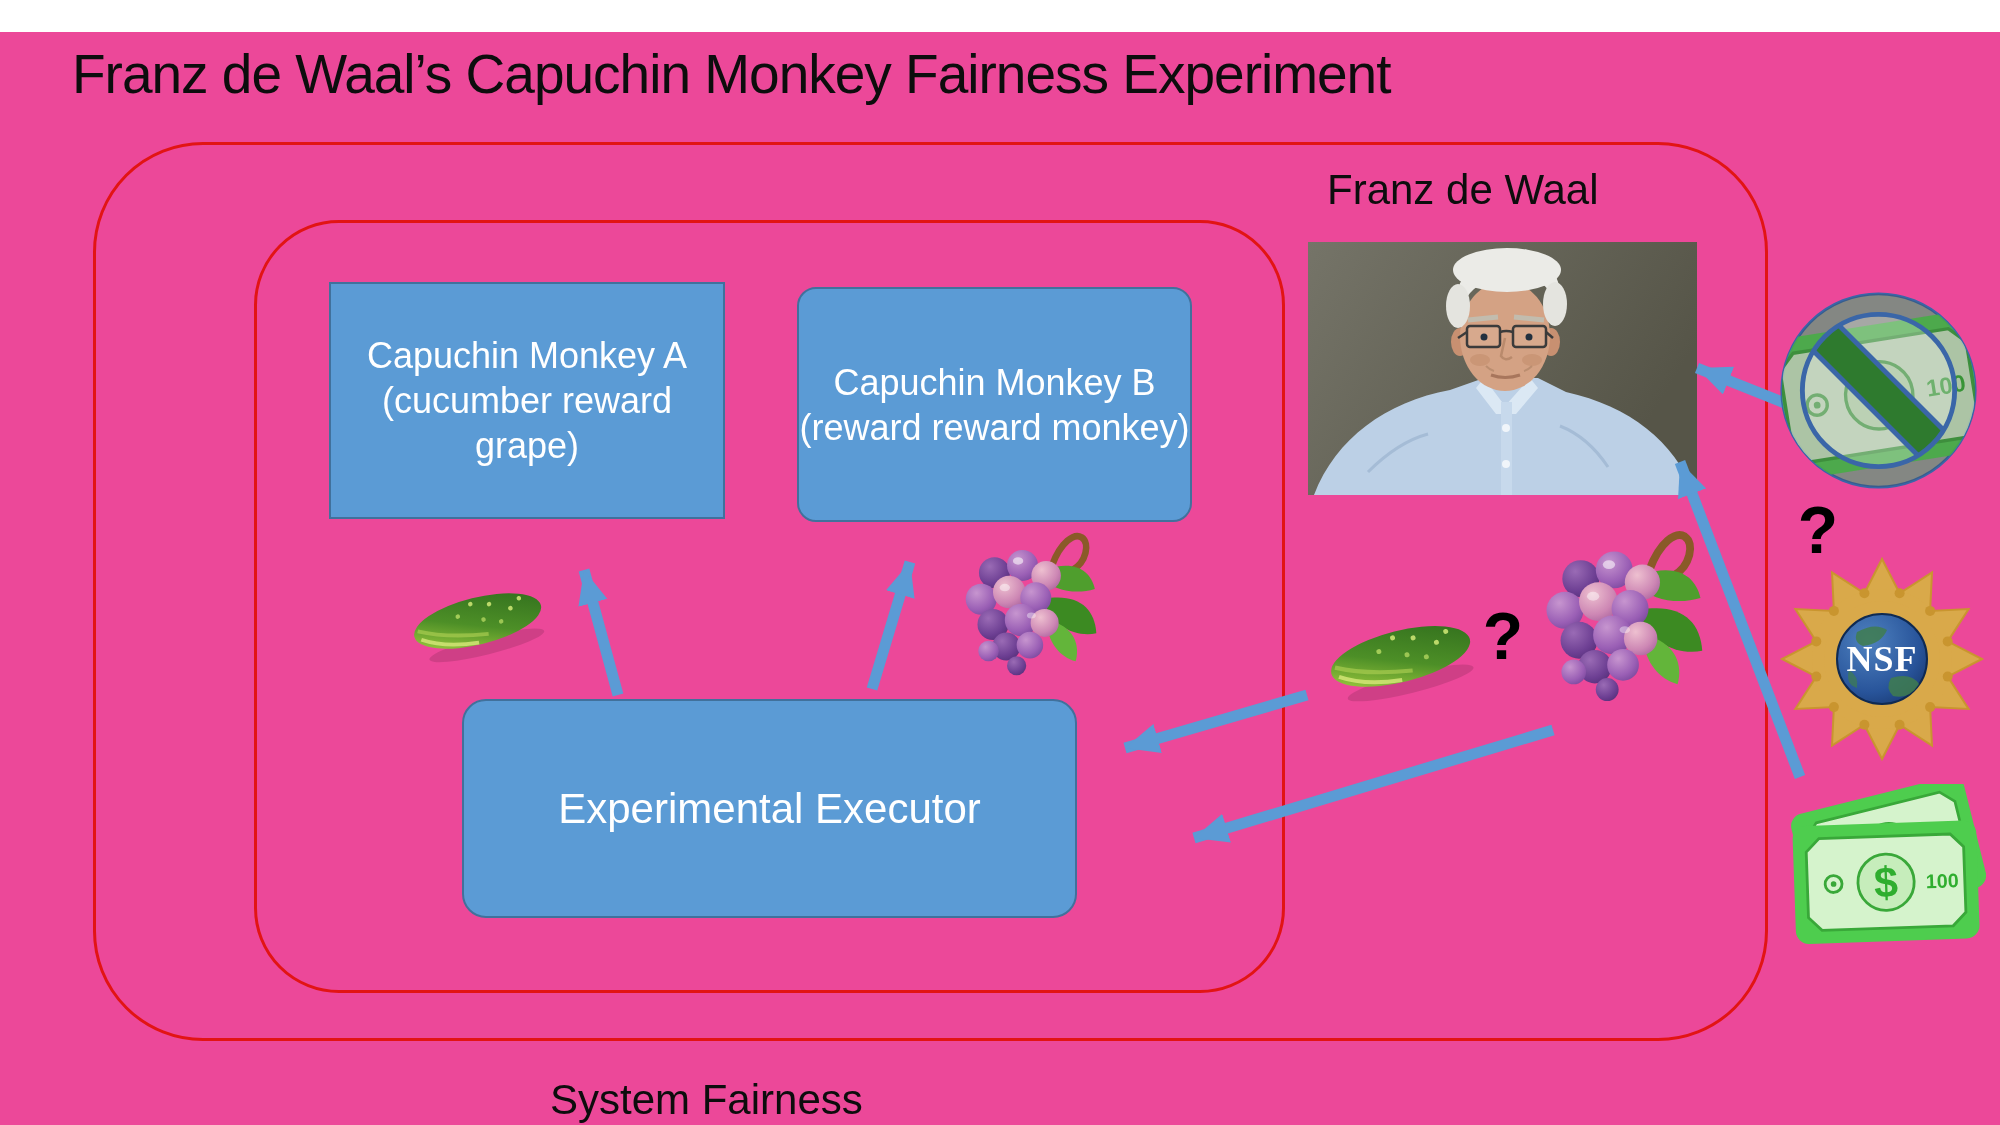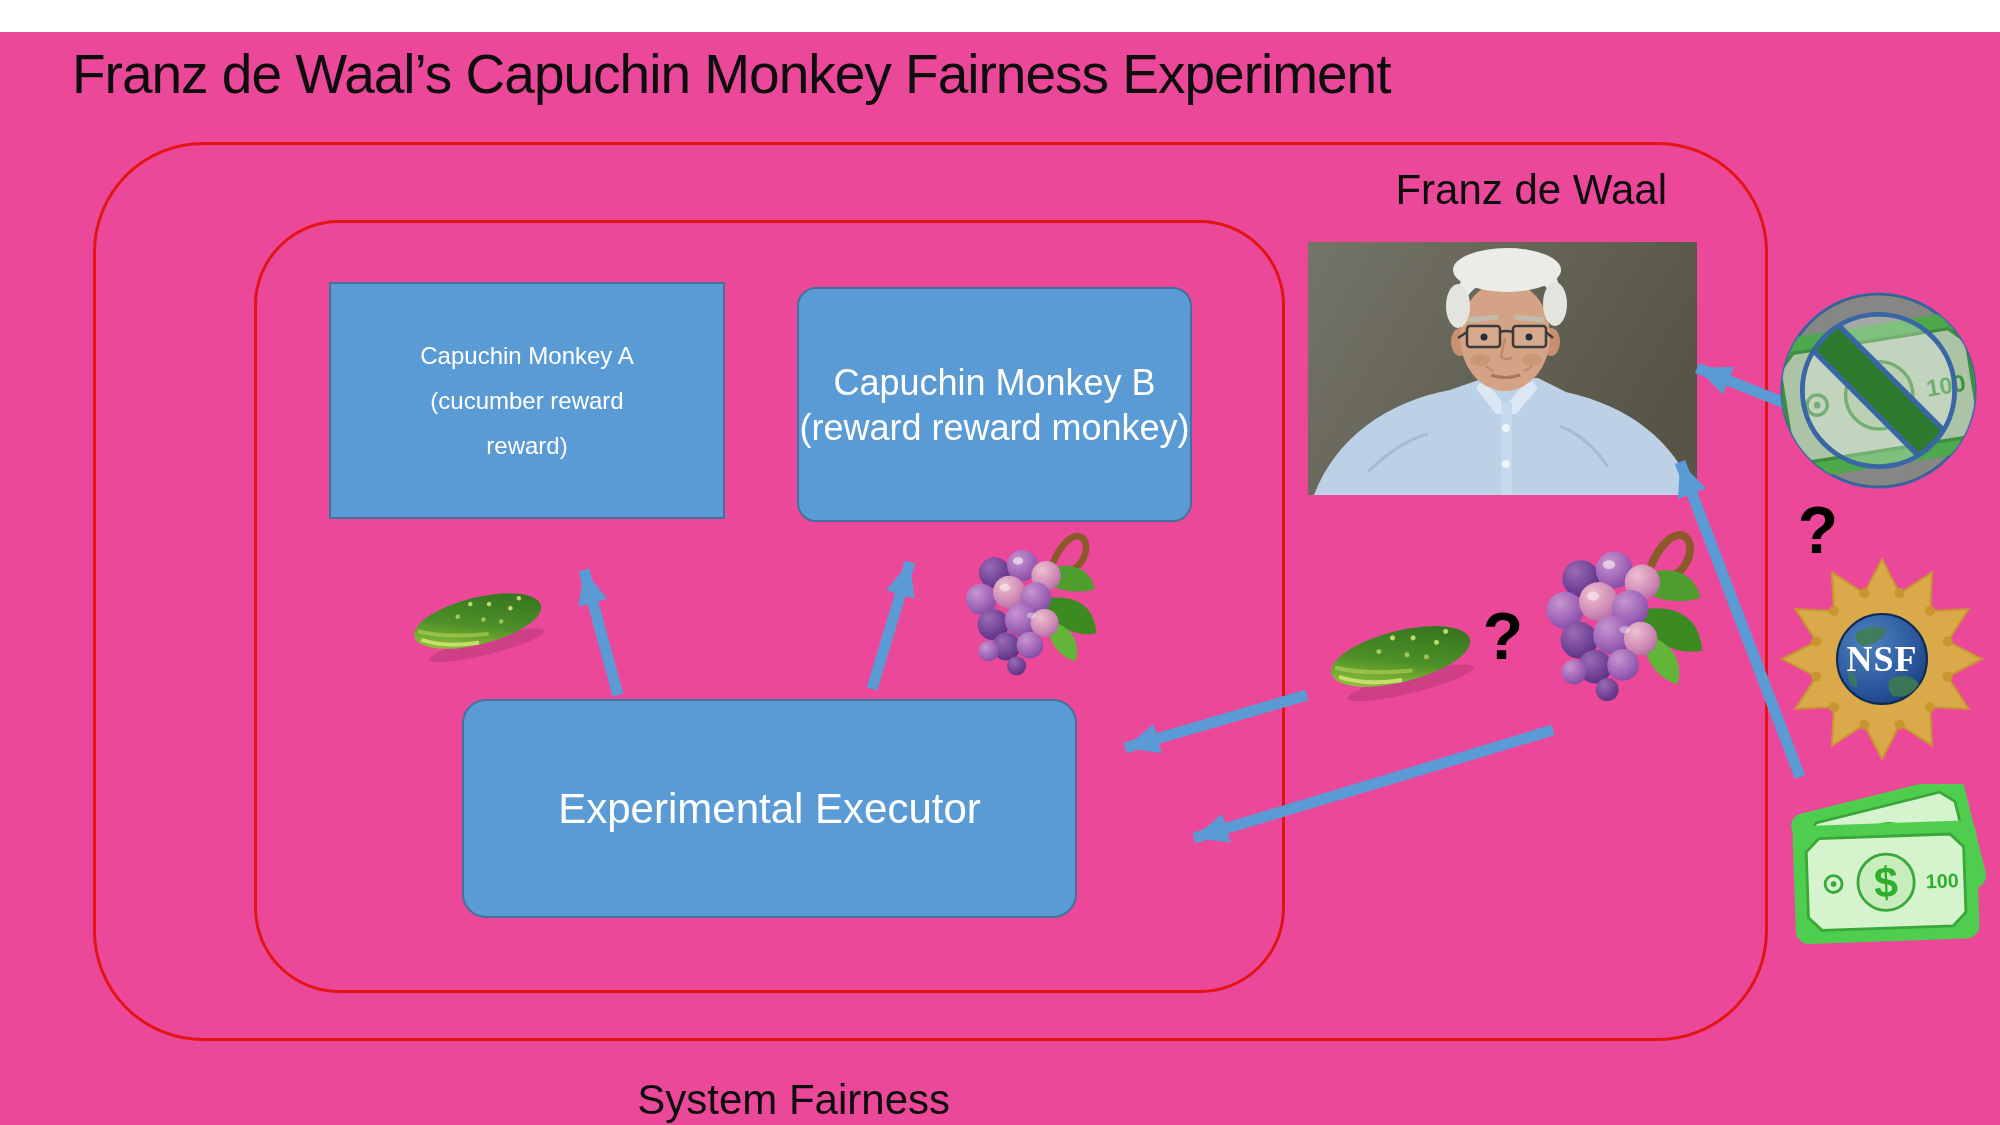--- a/index.html
+++ b/index.html
@@ -14,24 +14,24 @@
   .boundary{
     position:absolute;border:3px solid #e21414;background:transparent;
   }
   #outer-boundary{left:93px;top:110px;width:1669px;height:893px;border-radius:110px;}
   #inner-boundary{left:254px;top:188px;width:1025px;height:767px;border-radius:85px;}
   .bluebox{
     position:absolute;background:#5B9BD5;border:2px solid #41719C;
     color:#ffffff;display:flex;flex-direction:column;align-items:center;justify-content:center;
     text-align:center;
   }
-  #monkey-a-box{left:329px;top:250px;width:392px;height:233px;font-size:24px;line-height:45px;}
+  #monkey-a-box{left:329px;top:250px;width:392px;height:233px;font-size:36px;line-height:45px;}
   #monkey-b-box{left:797px;top:255px;width:391px;height:231px;font-size:36px;line-height:45px;border-radius:19px;}
   #executor-box{left:462px;top:667px;width:611px;height:215px;border-radius:24px;font-size:42px;}
-  .side-label{position:absolute;color:#0d0d0d;text-align:right;white-space:nowrap;}
+  .side-label{position:absolute;color:#0d0d0d;text-align:left;white-space:nowrap;}
   #franz-label{left:1327px;top:134px;width:340px;font-size:42px;}
   #system-boundary-label{left:550px;top:1044px;width:400px;font-size:42px;}
   .qmark{position:absolute;color:#000000;font-size:66px;font-weight:800;text-align:center;}
   #qmark-reward{left:1468px;top:566px;width:70px;}
   #qmark-funding{left:1783px;top:460px;width:70px;}
   #arrow-layer{left:0;top:0;width:2000px;height:1125px;pointer-events:none;}
   svg{display:block;}
 </style>
 </head>
 <body>
@@ -123,21 +123,21 @@
   </svg>
 
   <div class="abs" id="page-title">Franz de Waal’s Capuchin Monkey Fairness Experiment</div>
 
   <div class="boundary" id="outer-boundary"></div>
   <div class="boundary" id="inner-boundary"></div>
 
   <div class="bluebox" id="monkey-a-box">
     <div>Capuchin Monkey A</div>
     <div>(cucumber reward</div>
-    <div>reward)</div>
+    <div>grape)</div>
   </div>
   <div class="bluebox" id="monkey-b-box">
     <div>Capuchin Monkey B</div>
     <div>(reward reward monkey)</div>
   </div>
   <div class="bluebox" id="executor-box">
     <div>Experimental Executor</div>
   </div>
 
   <div class="side-label" id="franz-label">Franz de Waal</div>

